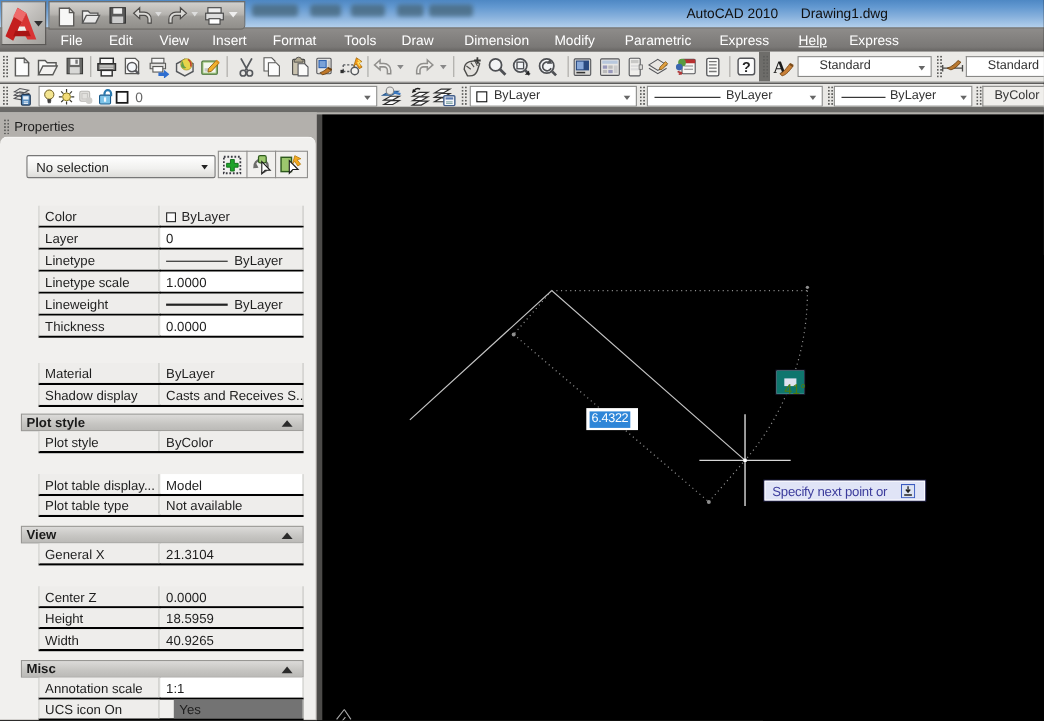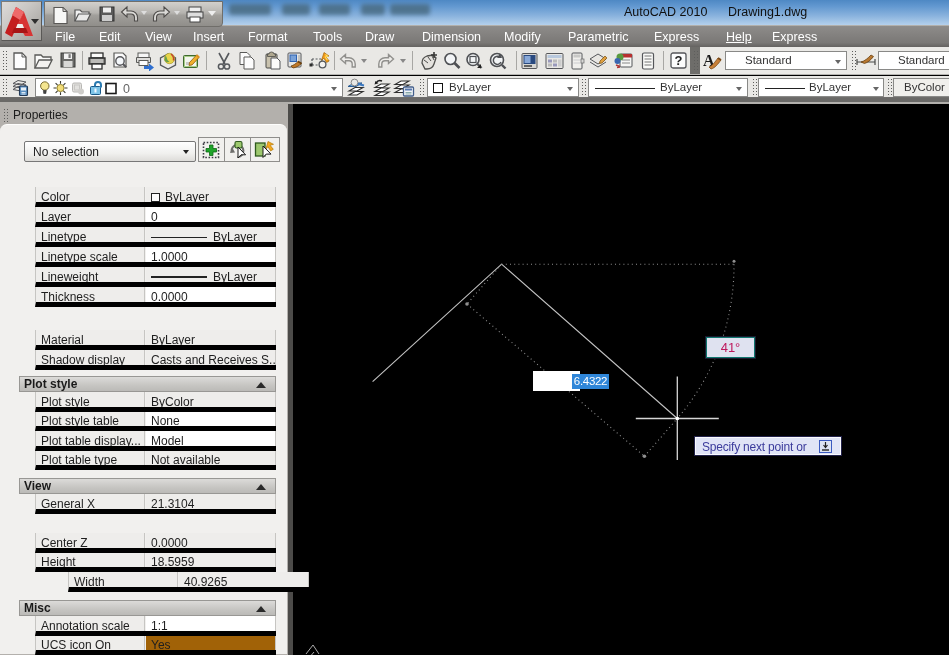--- a/index.html
+++ b/index.html
@@ -15,21 +15,21 @@
 #tb2{left:0;top:76px;width:949px;height:24px;background:#e9e8e5;border-bottom:3px solid #6e6d6b;}
 .vsep{position:absolute;width:1px;background:#a8a7a4;}
 .grip{position:absolute;width:6px;background-image:radial-gradient(circle,#5e5e5c 38%,transparent 44%);background-size:3px 3px;}
 .combo{position:absolute;background:#fff;border:1px solid #898987;font-size:11.5px;color:#333;}
 .carr{position:absolute;width:0;height:0;border-left:3.5px solid transparent;border-right:3.5px solid transparent;border-top:4px solid #666;}
 #palette{left:0;top:100px;width:288px;height:555px;background:#b3b0ac;z-index:5;}
 #palcard{position:absolute;left:0px;top:24px;width:287px;height:530px;background:#f1f0ee;border-radius:7px 7px 0 0;border-top:1px solid #fdfdfc;}
 #paltitle{position:absolute;left:13px;top:8px;font-size:12px;color:#1d1d1d;}
 .phead{position:absolute;left:19px;width:257px;height:16px;background:linear-gradient(#dcdbd9,#c6c5c2 60%,#bbbab7);border:1px solid #989794;font-size:12px;font-weight:bold;color:#1a1a1a;padding:0px 0 0 4px;line-height:15px;}
 .pup{position:absolute;right:9px;top:5px;width:0;height:0;border-left:5px solid transparent;border-right:5px solid transparent;border-bottom:6px solid #2a2a2a;}
-.prow{position:absolute;left:35px;width:241px;height:20px;border-bottom:5px solid #000000;border-left:1px solid #c6c5c2;font-size:12px;color:#1e1e1e;text-decoration:underline;}
+.prow{position:absolute;left:35px;width:241px;height:20px;border-bottom:2px solid #000000;border-left:1px solid #c6c5c2;font-size:12px;color:#1e1e1e;text-decoration:underline;}
 .plab{position:absolute;left:0;top:0;bottom:0;width:109px;background:#eeedeb;padding:2.5px 0 0 5px;border-right:1px solid #c6c5c2;overflow:hidden;white-space:nowrap;}
 .pval{position:absolute;left:110px;top:0;bottom:0;right:0;background:#eeedeb;padding:2.5px 0 0 5px;border-right:1px solid #c6c5c2;overflow:hidden;white-space:nowrap;}
 #dark{left:287px;top:100px;width:662px;height:555px;background:#4c4b49;}
 #canvas{left:293px;top:103px;width:656px;height:552px;background:#000;}
 .clabel{position:absolute;font-size:12.5px;}
 </style></head><body>
 <div id="app">
 
 <div class="abs" id="titlebar">
 <div class="blur" style="left:229px;width:42px;"></div>
@@ -406,24 +406,20 @@
       </div>
 <div class="prow" style="top:250px;height:20px;">
         <span class="plab">Shadow display</span>
         <span class="pval" style="">Casts and Receives S...</span>
       </div>
 <div class="phead" style="top:276px;">Plot style<span class="pup"></span></div>
 <div class="prow" style="top:292px;height:19.5px;">
         <span class="plab">Plot style</span>
         <span class="pval" style="">ByColor</span>
       </div>
-<div class="prow" style="top:311.5px;height:19.5px;">
-        <span class="plab">Plot style table</span>
-        <span class="pval" style="background:#fff;">None</span>
-      </div>
 <div class="prow" style="top:331px;height:19.5px;">
         <span class="plab">Plot table display...</span>
         <span class="pval" style="background:#fff;">Model</span>
       </div>
 <div class="prow" style="top:350.5px;height:19.5px;">
         <span class="plab">Plot table type</span>
         <span class="pval" style="">Not available</span>
       </div>
 <div class="phead" style="top:378px;">View<span class="pup"></span></div>
 <div class="prow" style="top:394px;height:19.5px;">
@@ -431,32 +427,32 @@
         <span class="pval" style="">21.3104</span>
       </div>
 <div class="prow" style="top:433px;height:19.5px;">
         <span class="plab">Center Z</span>
         <span class="pval" style="">0.0000</span>
       </div>
 <div class="prow" style="top:452.5px;height:19.5px;">
         <span class="plab">Height</span>
         <span class="pval" style="">18.5959</span>
       </div>
-<div class="prow" style="top:472px;height:19.5px;margin-left:33px;">
+<div class="prow" style="top:472px;height:19.5px;">
         <span class="plab">Width</span>
         <span class="pval" style="">40.9265</span>
       </div>
 <div class="phead" style="top:500px;">Misc<span class="pup"></span></div>
 <div class="prow" style="top:516px;height:19.5px;">
         <span class="plab">Annotation scale</span>
         <span class="pval" style="background:#fff;">1:1</span>
       </div>
 <div class="prow" style="top:535.5px;height:19.5px;">
         <span class="plab">UCS icon On</span>
-        <span class="pval" style="background:#a16207;">Yes</span>
+        <span class="pval" style="background:#737373;margin-left:12px;">Yes</span>
       </div>
 </div>
 <div class="abs" id="dark"></div>
 <div class="abs" id="canvas">
 <svg width="656" height="552" viewBox="0 0 656 552" style="position:absolute;left:0;top:0;">
 <g stroke="#c3c3c3" stroke-width="1.1" fill="none">
 <path d="M79.60000000000002 278.7 L208.60000000000002 161.2 L384.29999999999995 315.5"></path>
 </g>
 <g stroke="#8f8f8f" stroke-width="1.1" fill="none" stroke-dasharray="1 3.2">
 <path d="M208.60000000000002 161.2 L174 201"></path>
@@ -471,23 +467,23 @@
 <g stroke="#d6d6d6" stroke-width="1.3">
 <path d="M342.79999999999995 315.5 h83"></path>
 <path d="M384.29999999999995 273.5 v83.5"></path>
 </g>
 <rect x="382.79999999999995" y="314.0" width="3" height="3" fill="#fff"></rect>
 <g stroke="#aaa" stroke-width="1">
 <path d="M13 551 l7-9 M20 542 l6 9 M21 549 l-5 6"></path>
 </g>
 </svg>
 <div class="clabel" style="left:240px;top:268px;width:47px;height:20px;background:#fff;">
-<div style="position:absolute;left:3px;top:2.5px;width:37px;height:15px;background:#2f86d8;color:#fff;font-size:11.5px;line-height:15px;text-align:center;letter-spacing:-0.3px;margin-left:36px;">6.4322</div>
-      </div>
-<div class="clabel" style="left:413px;top:234px;width:49px;height:21px;background:#dfe2f0;border:1px solid #0f766e;box-shadow:0 0 0 1px #1a1a2e;color:#be185d;font-size:13px;text-align:center;line-height:19px;">41°</div>
+<div style="position:absolute;left:3px;top:2.5px;width:37px;height:15px;background:#2f86d8;color:#fff;font-size:11.5px;line-height:15px;text-align:center;letter-spacing:-0.3px;">6.4322</div>
+      </div>
+<div class="clabel" style="left:413px;top:234px;width:25px;height:21px;background:#dfe2f0;border:7px solid #0f766e;box-shadow:0 0 0 1px #1a1a2e;color:#4d7c0f;font-size:13px;text-align:center;line-height:19px;">41°</div>
 <div class="clabel" style="left:402px;top:334px;width:146px;height:18px;background:#e0e4f6;border:1px solid #fafaff;box-shadow:0 0 0 1px #22224a;color:#3c3c9c;font-size:12px;">
 <span style="position:absolute;left:6px;top:1.5px;letter-spacing:-0.2px;">Specify next point or</span>
 <svg style="position:absolute;right:8px;top:2px;" width="13" height="13" viewBox="0 0 13 13">
           <rect x="0.5" y="0.5" width="12" height="12" fill="#dde3f2" stroke="#3a5ac0"></rect>
           <path d="M6.5 2 v5 M4.5 5 l2 2.5 2-2.5" stroke="#222" stroke-width="1.2" fill="none"></path>
           <path d="M3 10 h7" stroke="#222" stroke-width="1.4"></path>
         </svg>
       </div>
 </div>
 </div>

